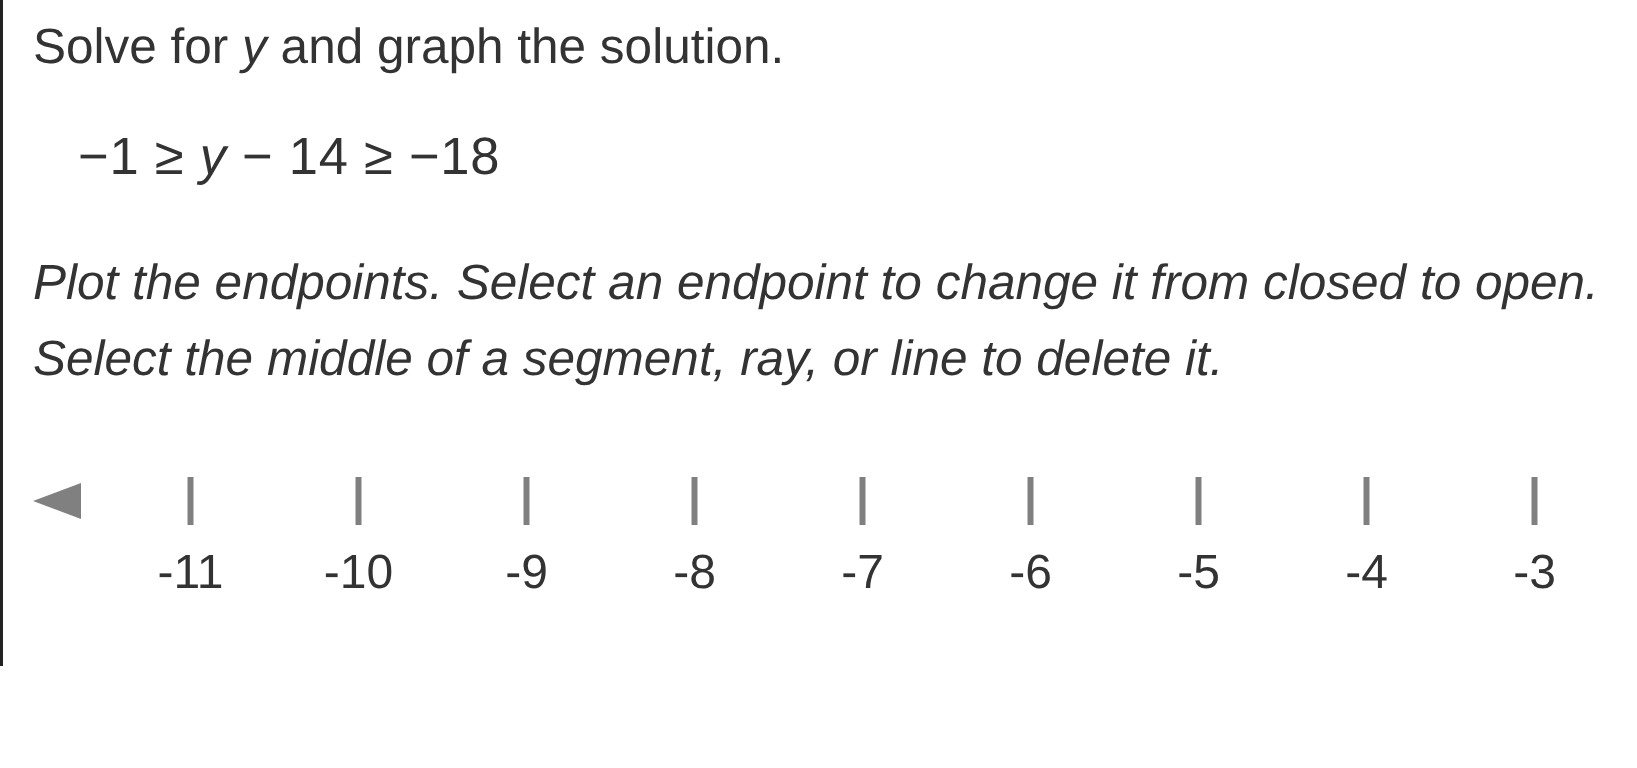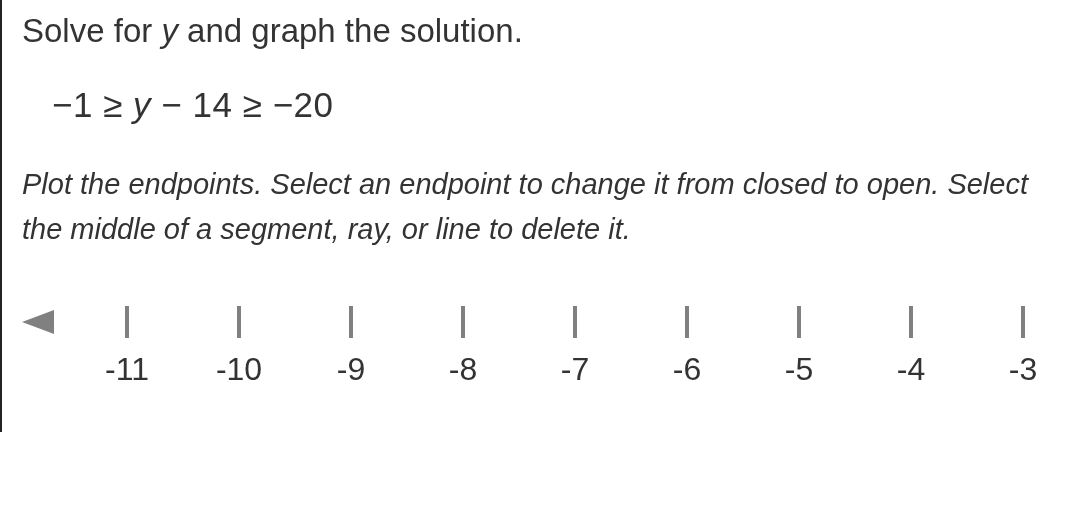--- a/index.html
+++ b/index.html
@@ -25,21 +25,21 @@
     font-style: italic;
     font-family: Verdana, Geneva, sans-serif;
   }
   .inequality {
     font-size: 35px;
     line-height: 1.3;
     margin: 0 0 34px 30px;
     letter-spacing: 0.5px;
   }
   .instructions {
-    font-size: 29px;
+    font-size: 33px;
     font-style: italic;
     line-height: 1.55;
     margin: 0 0 40px 0;
   }
   .numline-wrap {
     width: 1040px;
     height: 120px;
     position: relative;
   }
   svg { display: block; }
@@ -61,21 +61,21 @@
     <span>Solve for </span><span class="italic-var">y</span><span> and graph the solution.</span>
   </p>
 
   <p class="inequality">
     <span>−1</span>
     <span>≥</span>
     <span class="italic-var">y</span>
     <span>−</span>
     <span>14</span>
     <span>≥</span>
-    <span>−20</span>
+    <span>−18</span>
   </p>
 
   <p class="instructions">Plot the endpoints. Select an endpoint to change it from closed to open. Select the middle of a segment, ray, or line to delete it.</p>
 
   <div class="numline-wrap">
     <svg width="1040" height="120">
       <defs>
         <linearGradient id="fadeRight" x1="0%" y1="0%" x2="100%" y2="0%">
           <stop offset="0%" stop-color="#808080" stop-opacity="1"></stop>
           <stop offset="85%" stop-color="#808080" stop-opacity="1"></stop>

